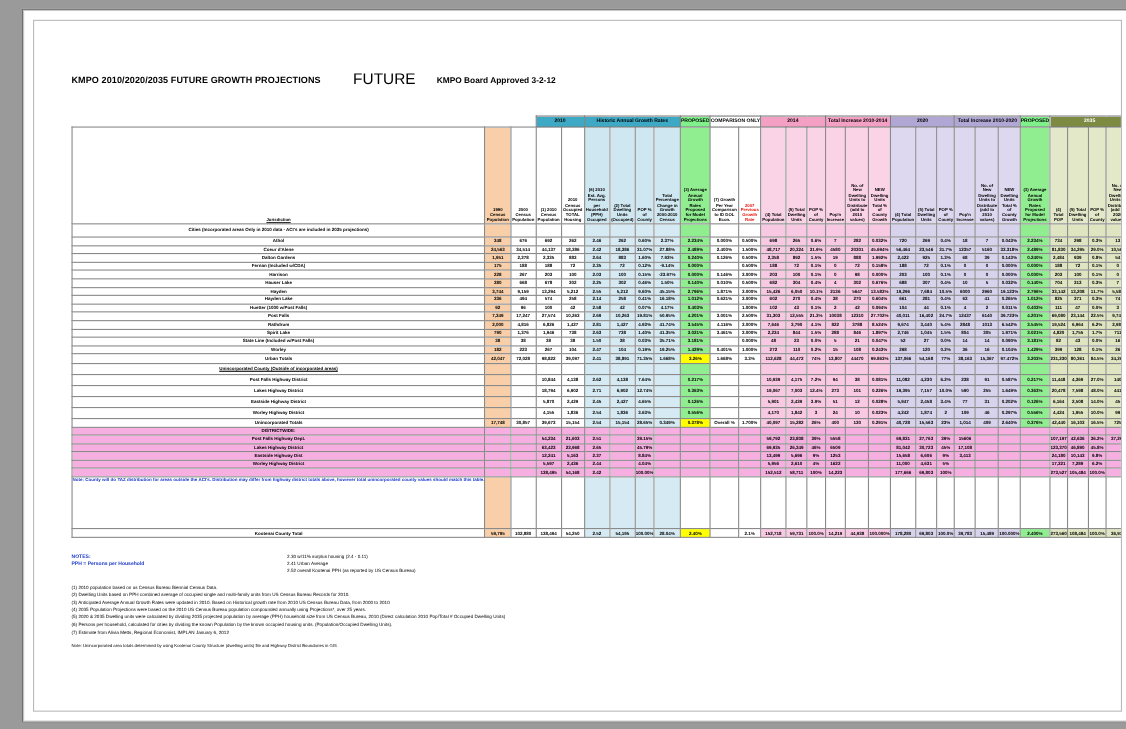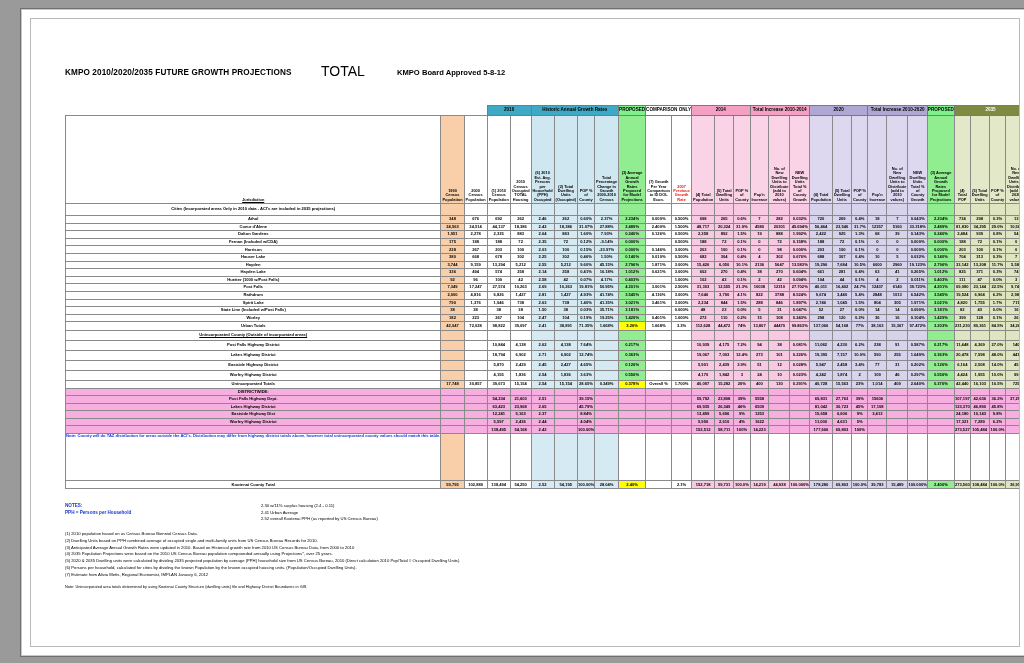--- a/index.html
+++ b/index.html
@@ -77,22 +77,22 @@
 </style>
 </head>
 <body>
 
 <div class="page">
  <div class="sheet">
   <div class="inner">
 
     <div class="titlebar">
       <div class="t-main">KMPO 2010/2020/2035 FUTURE GROWTH PROJECTIONS</div>
-      <div class="t-final">TOTAL</div>
-      <div class="t-appr">KMPO Board Approved 5-8-12</div>
+      <div class="t-final">FUTURE</div>
+      <div class="t-appr">KMPO Board Approved 3-2-12</div>
     </div>
 
     <table class="grid">
       <colgroup>
         <col style="width:74px">
             <col style="width:37px">
             <col style="width:37px">
         <col style="width:30px">
             <col style="width:30px">
             <col style="width:30px">

